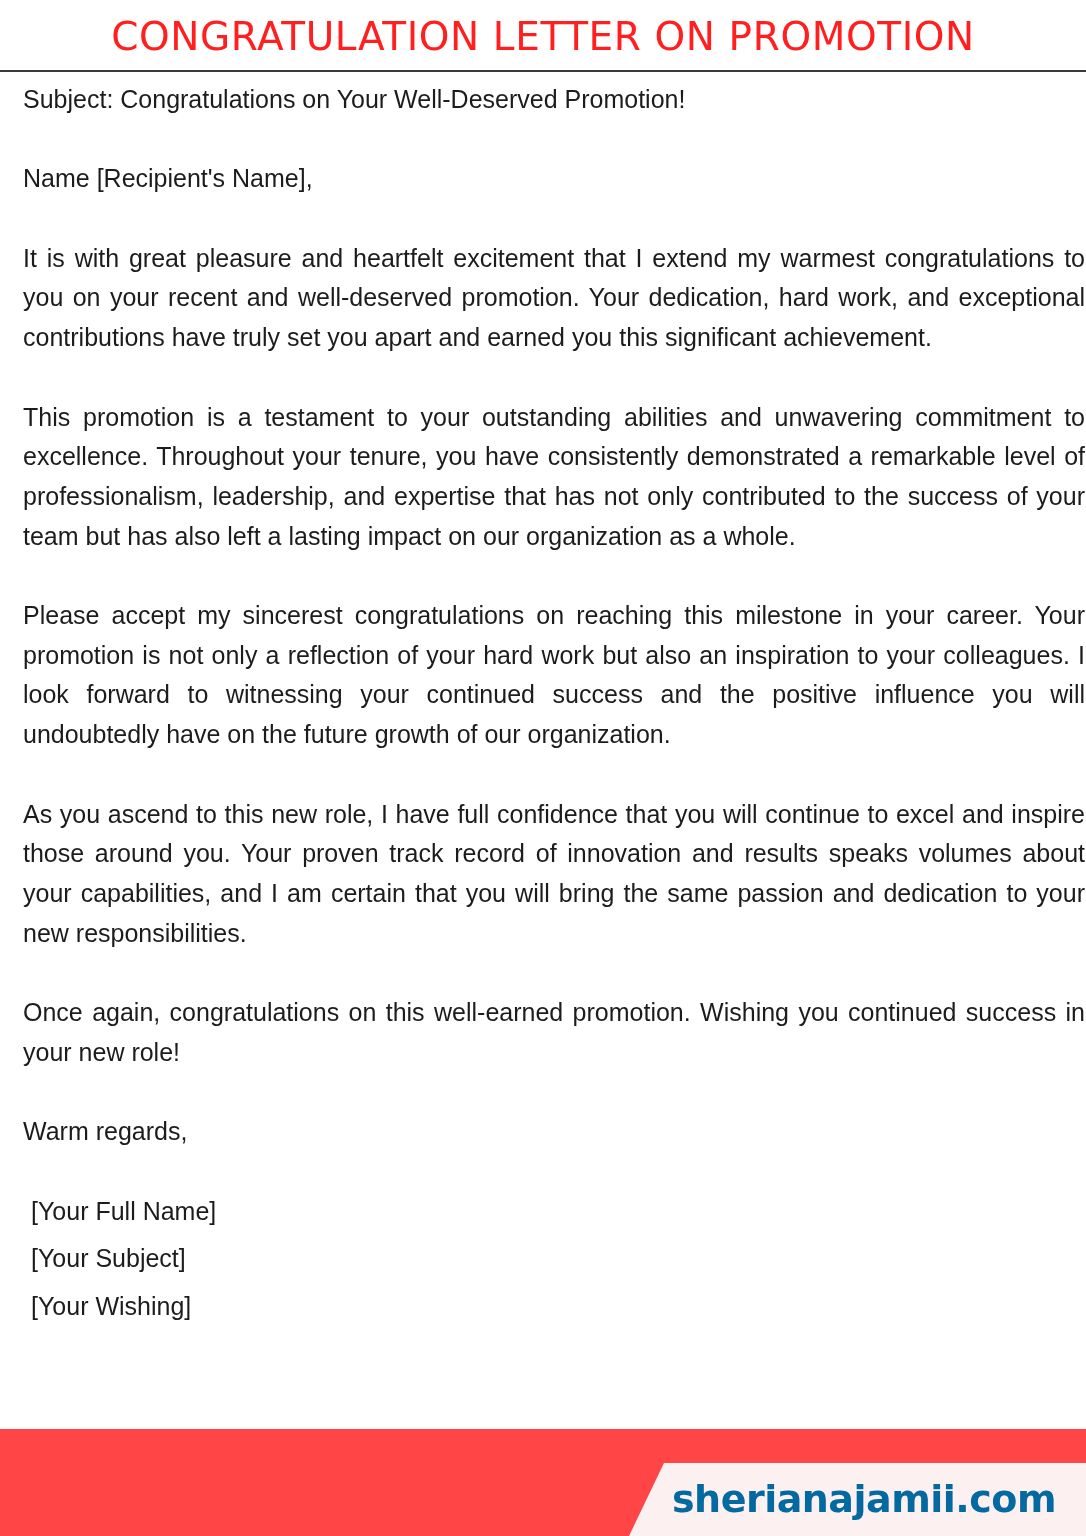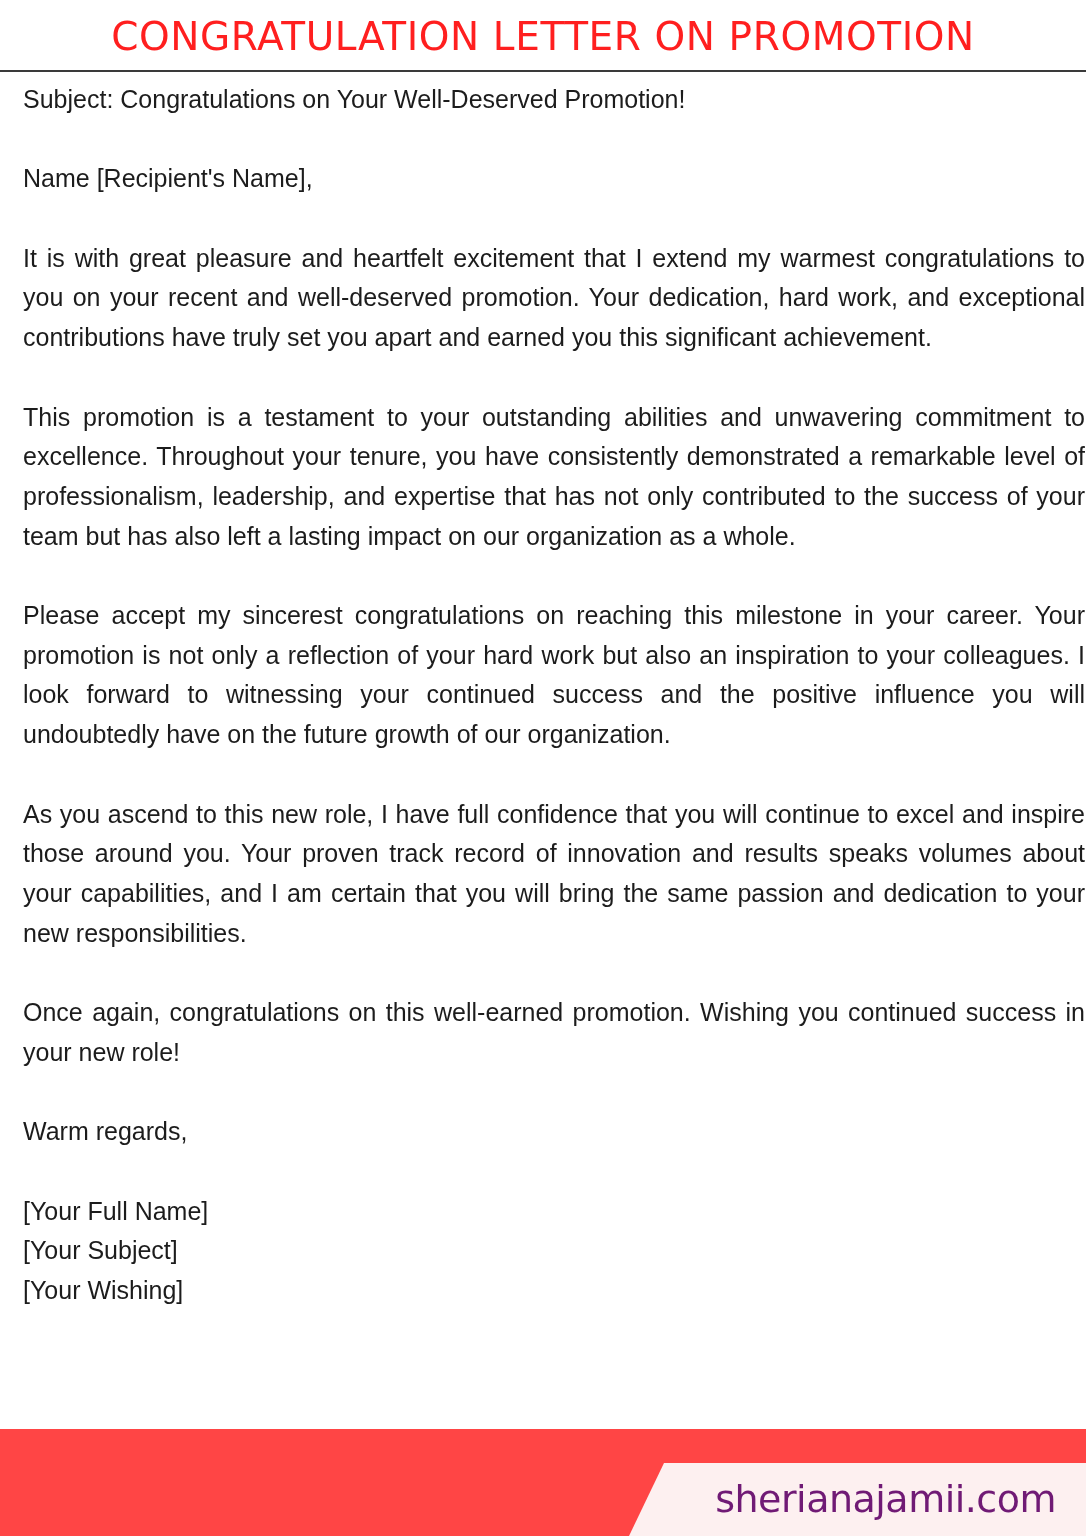--- a/index.html
+++ b/index.html
@@ -55,21 +55,21 @@
       line-height: 39.7px;
       color: #1c1c1c;
     }
     .body-text p {
       margin: 0 0 39.7px 0;
     }
     .body-text p.justify {
       text-align: justify;
     }
     .body-text p.tight {
-      margin: 0;
+      margin: 8px;
     }
     .footer {
       position: absolute;
       left: 0;
       top: 1429px;
       width: 1086px;
       height: 107px;
       background: #ff4545;
     }
     .footer-tab {
@@ -77,24 +77,24 @@
       left: 0;
       top: 0;
       width: 1086px;
       height: 107px;
     }
     .site {
       position: absolute;
       right: 30px;
       top: 1475px;
       font-family: "DejaVu Sans", sans-serif;
-      font-weight: normal;
+      font-weight: bold;
       font-size: 38px;
       line-height: 48px;
-      color: #701a75;
+      color: #0369a1;
       letter-spacing: -0.5px;
       white-space: nowrap;
     }
   </style>
 </head>
 <body>
 
 <div class="header">
   <div class="title">CONGRATULATION LETTER ON PROMOTION</div>
   <div class="divider"></div>

